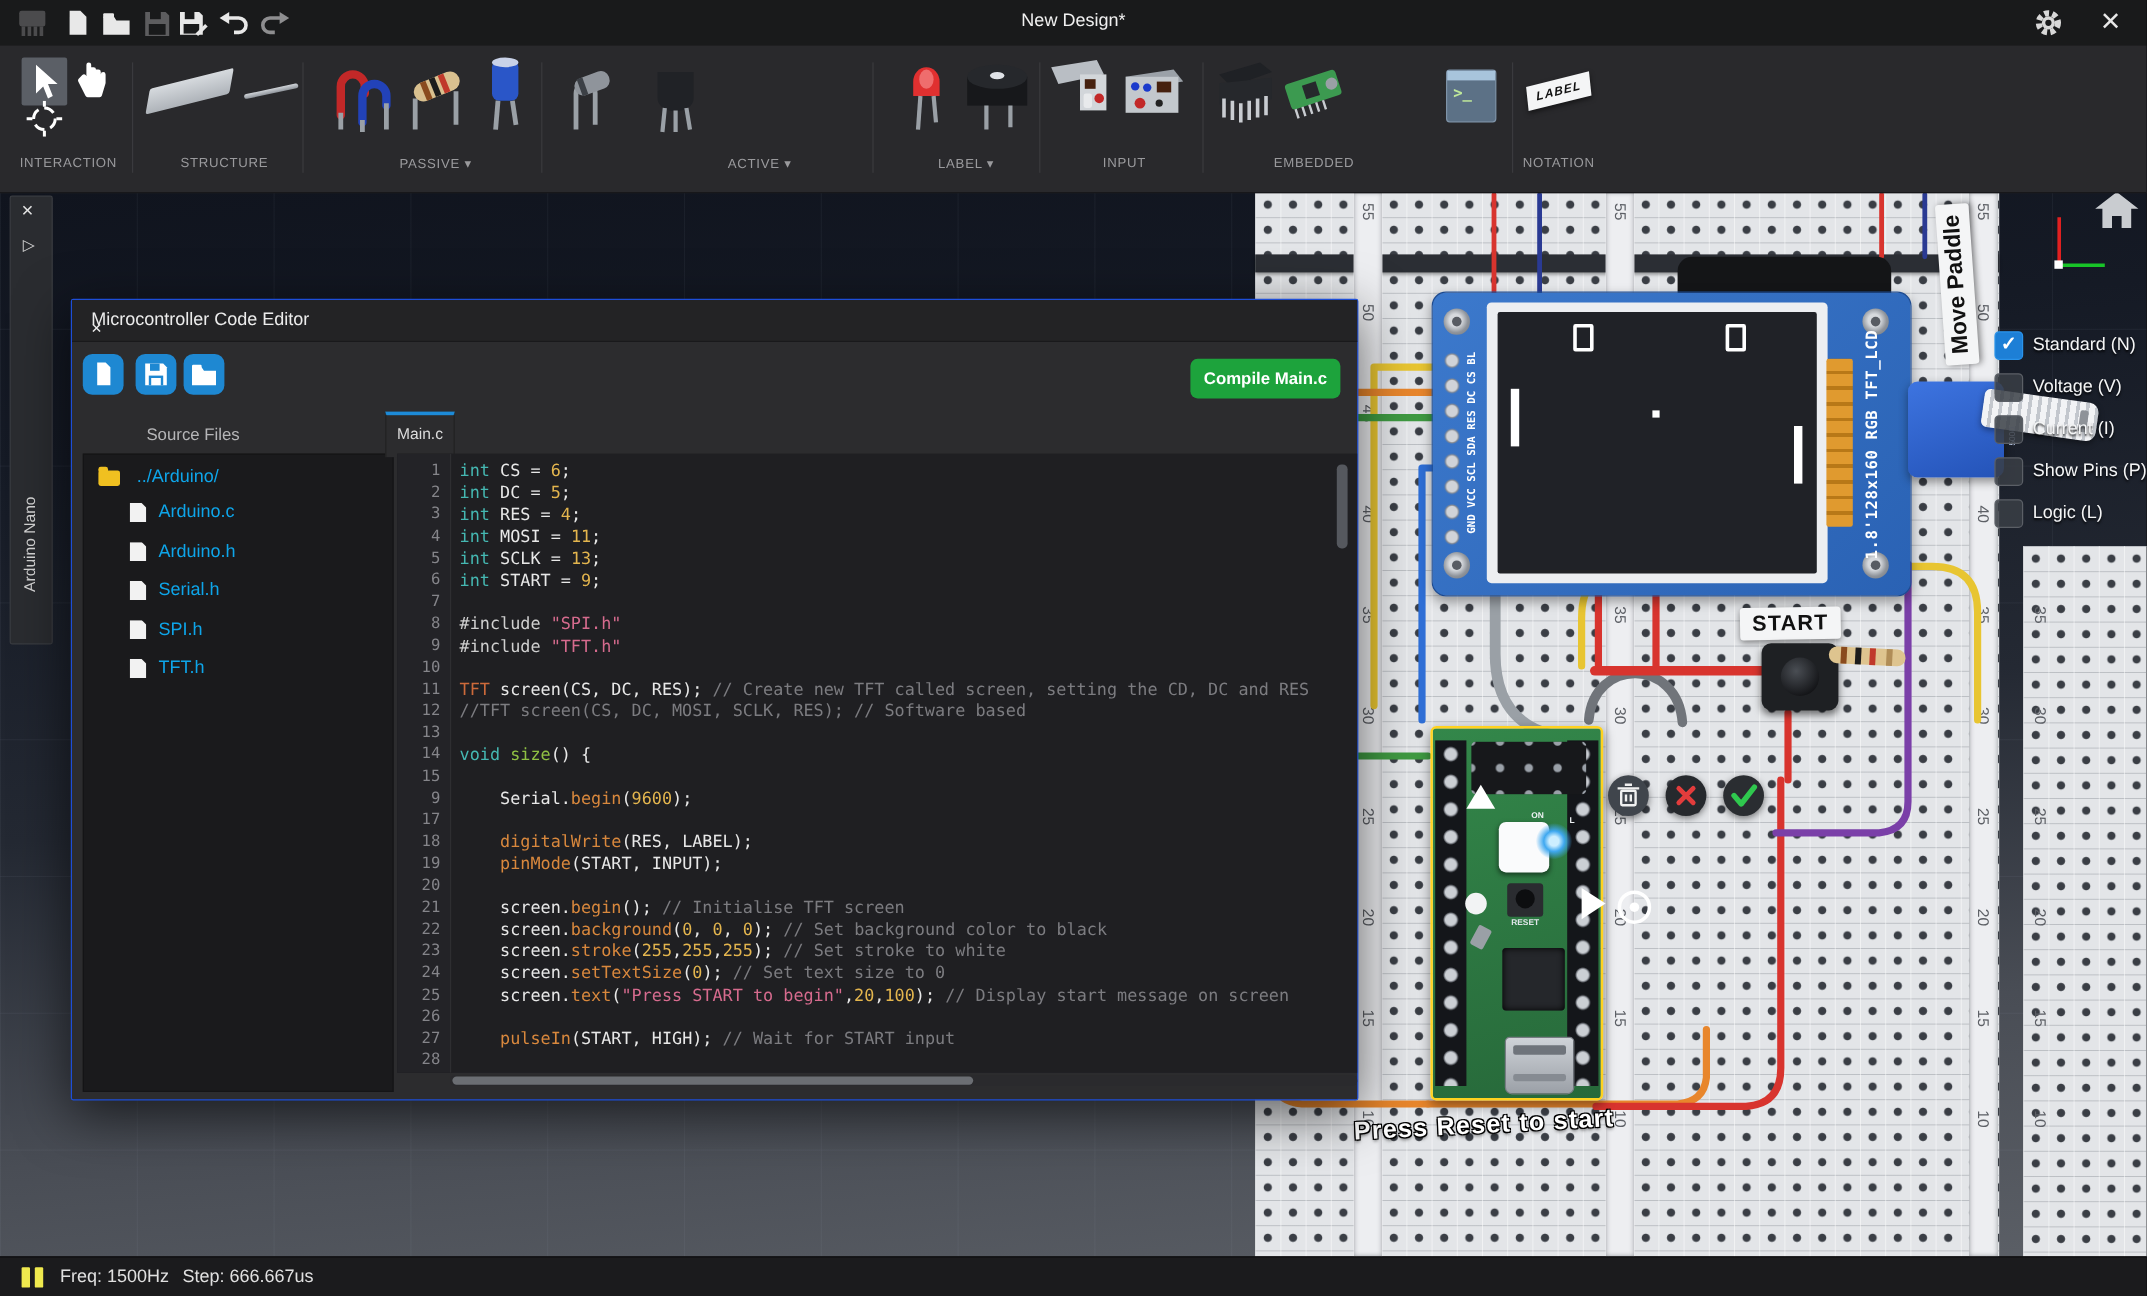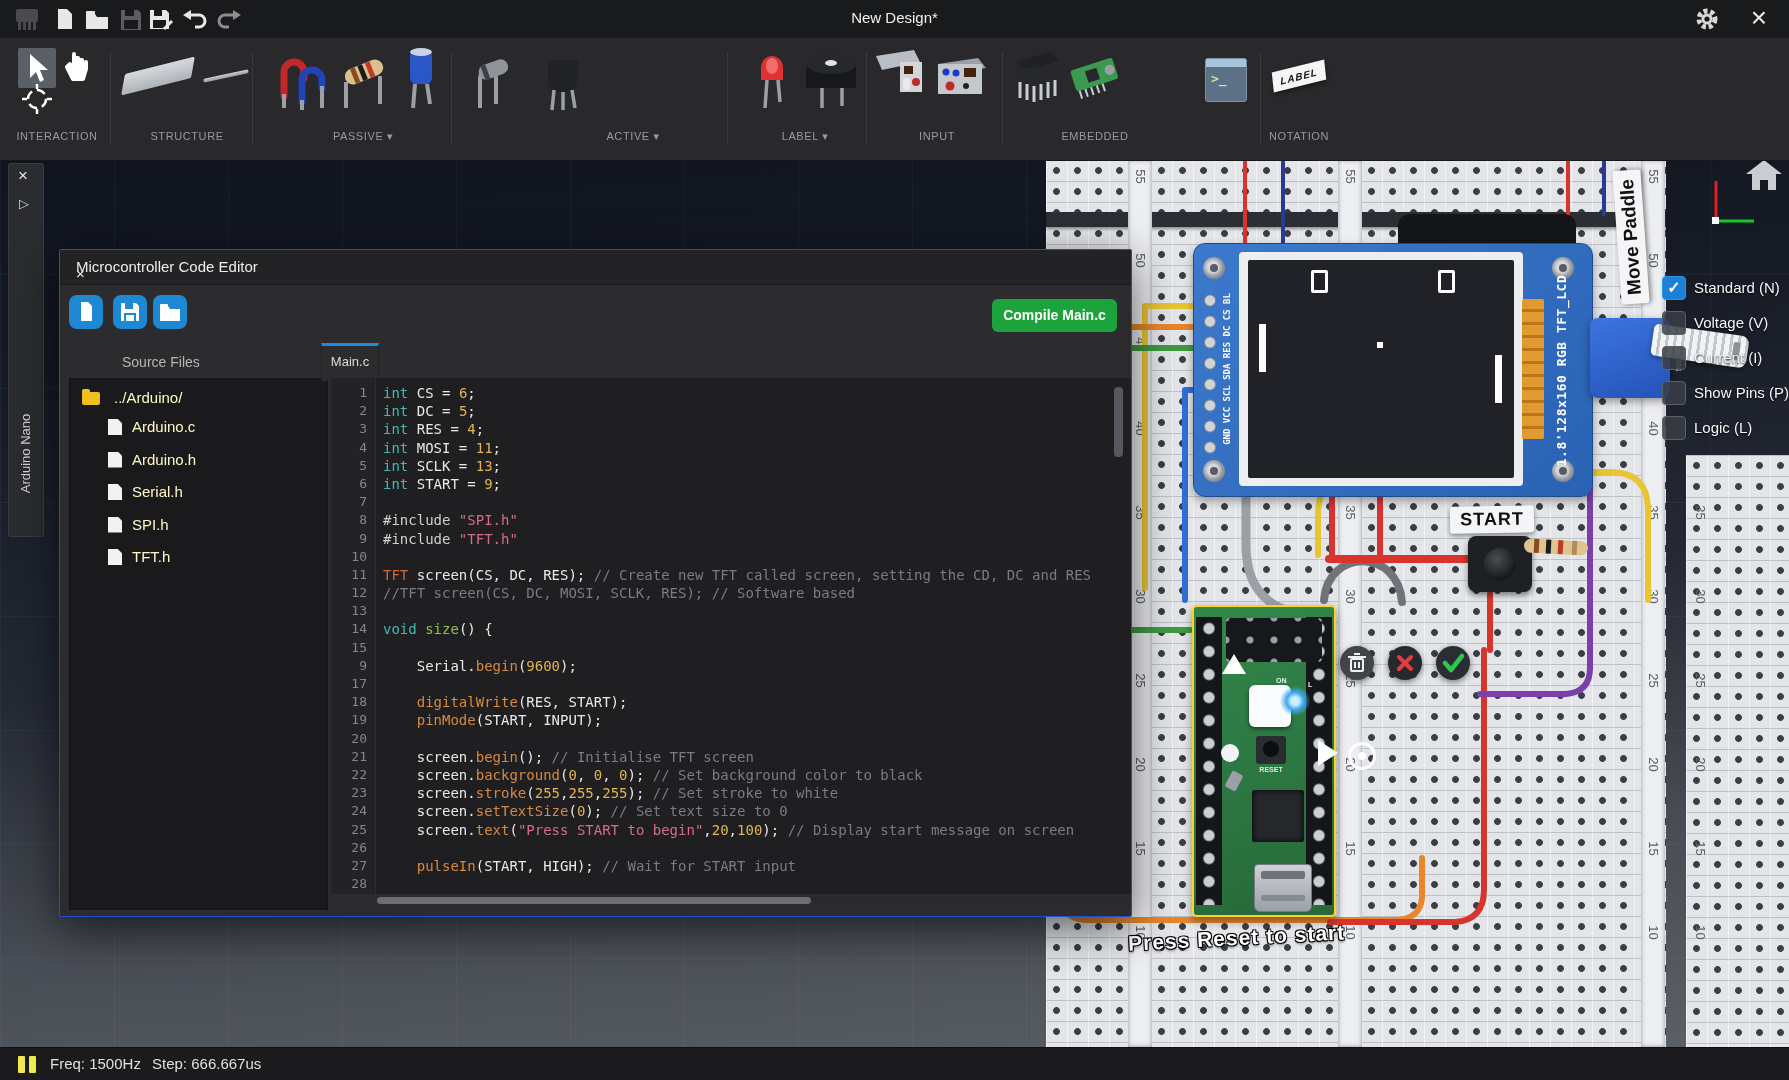--- a/index.html
+++ b/index.html
@@ -100,21 +100,21 @@
 
   
   .editor{position:absolute;left:59px;top:249px;width:1071px;height:666px;background:#2c2c2e;border:1px solid #1d4ed8;border-radius:2px;z-index:30;box-shadow:0 12px 45px rgba(0,0,0,.6);}
   .ed-title{position:absolute;left:0;top:0;right:0;height:34px;background:#232325;border-bottom:1px solid #19191b;}
   .ed-title span{position:absolute;left:16px;top:8px;color:#ececec;font-size:15px;}
   .ed-close{position:absolute;right:14px;top:0px;color:#dcdcdc;font-size:24px;line-height:32px;cursor:default;}
   .blue-btn{position:absolute;width:34px;height:34px;background:#1e88d2;border-radius:8px;}
   .compile{position:absolute;left:932px;top:49px;width:125px;height:33px;background:#1da33c;border-radius:6px;color:#fff;font-size:14px;font-weight:bold;text-align:center;line-height:33px;}
   .srcfiles-lbl{position:absolute;left:62px;top:104px;color:#b6b6b8;font-size:14px;}
   .file-panel{position:absolute;left:9px;top:128px;width:257px;height:530px;background:#1a1a1c;border:1px solid #141416;}
-  .file-row{position:absolute;left:0;width:100%;height:24px;color:#fef9c3;font-size:15px;}
+  .file-row{position:absolute;left:0;width:100%;height:24px;color:#0ea5e9;font-size:15px;}
   .ficon{position:absolute;width:14px;height:16px;background:#f2f2f2;clip-path:polygon(0 0,70% 0,100% 26%,100% 100%,0 100%);}
   .folder-ico{position:absolute;width:18px;height:13px;background:#f0c020;border-radius:2px;}
   .folder-ico::before{content:"";position:absolute;left:0;top:-3px;width:8px;height:4px;background:#f0c020;border-radius:2px 2px 0 0;}
   .tab{position:absolute;left:261px;top:93px;width:56px;height:35px;background:#2c2c2e;border-top:3px solid #1d8bd8;border-left:1px solid #222;border-right:1px solid #222;color:#dcdcdc;font-size:13px;text-align:center;line-height:32px;}
   .code-region{position:absolute;left:271px;top:128px;width:800px;height:516px;background:#1f1f22;overflow:hidden;}
   .gutter-bg{position:absolute;left:0;top:0;width:44px;height:516px;background:#232327;border-right:1px solid #2e2e31;}
   .code-lines{position:absolute;left:0;top:6px;width:100%;font-family:"DejaVu Sans Mono",monospace;font-size:14px;}
   .cl{display:flex;height:18.2px;line-height:18.2px;}
   .ln{width:36px;text-align:right;padding-right:9px;color:#85858a;font-size:13px;flex:none;}
   .cd{white-space:pre;margin-left:7px;}
@@ -457,21 +457,21 @@
           <div class="cl">
             <span class="ln">9</span>
             <span class="cd"><span class="tk p">    Serial.</span><span class="tk f">begin</span><span class="tk p">(</span><span class="tk n">9600</span><span class="tk p">);</span></span>
           </div>
           <div class="cl">
             <span class="ln">17</span>
             <span class="cd"></span>
           </div>
           <div class="cl">
             <span class="ln">18</span>
-            <span class="cd"><span class="tk p">    </span><span class="tk f">digitalWrite</span><span class="tk p">(RES, START);</span></span>
+            <span class="cd"><span class="tk p">    </span><span class="tk f">digitalWrite</span><span class="tk p">(RES, LABEL);</span></span>
           </div>
           <div class="cl">
             <span class="ln">19</span>
             <span class="cd"><span class="tk p">    </span><span class="tk f">pinMode</span><span class="tk p">(START, INPUT);</span></span>
           </div>
           <div class="cl">
             <span class="ln">20</span>
             <span class="cd"></span>
           </div>
           <div class="cl">

